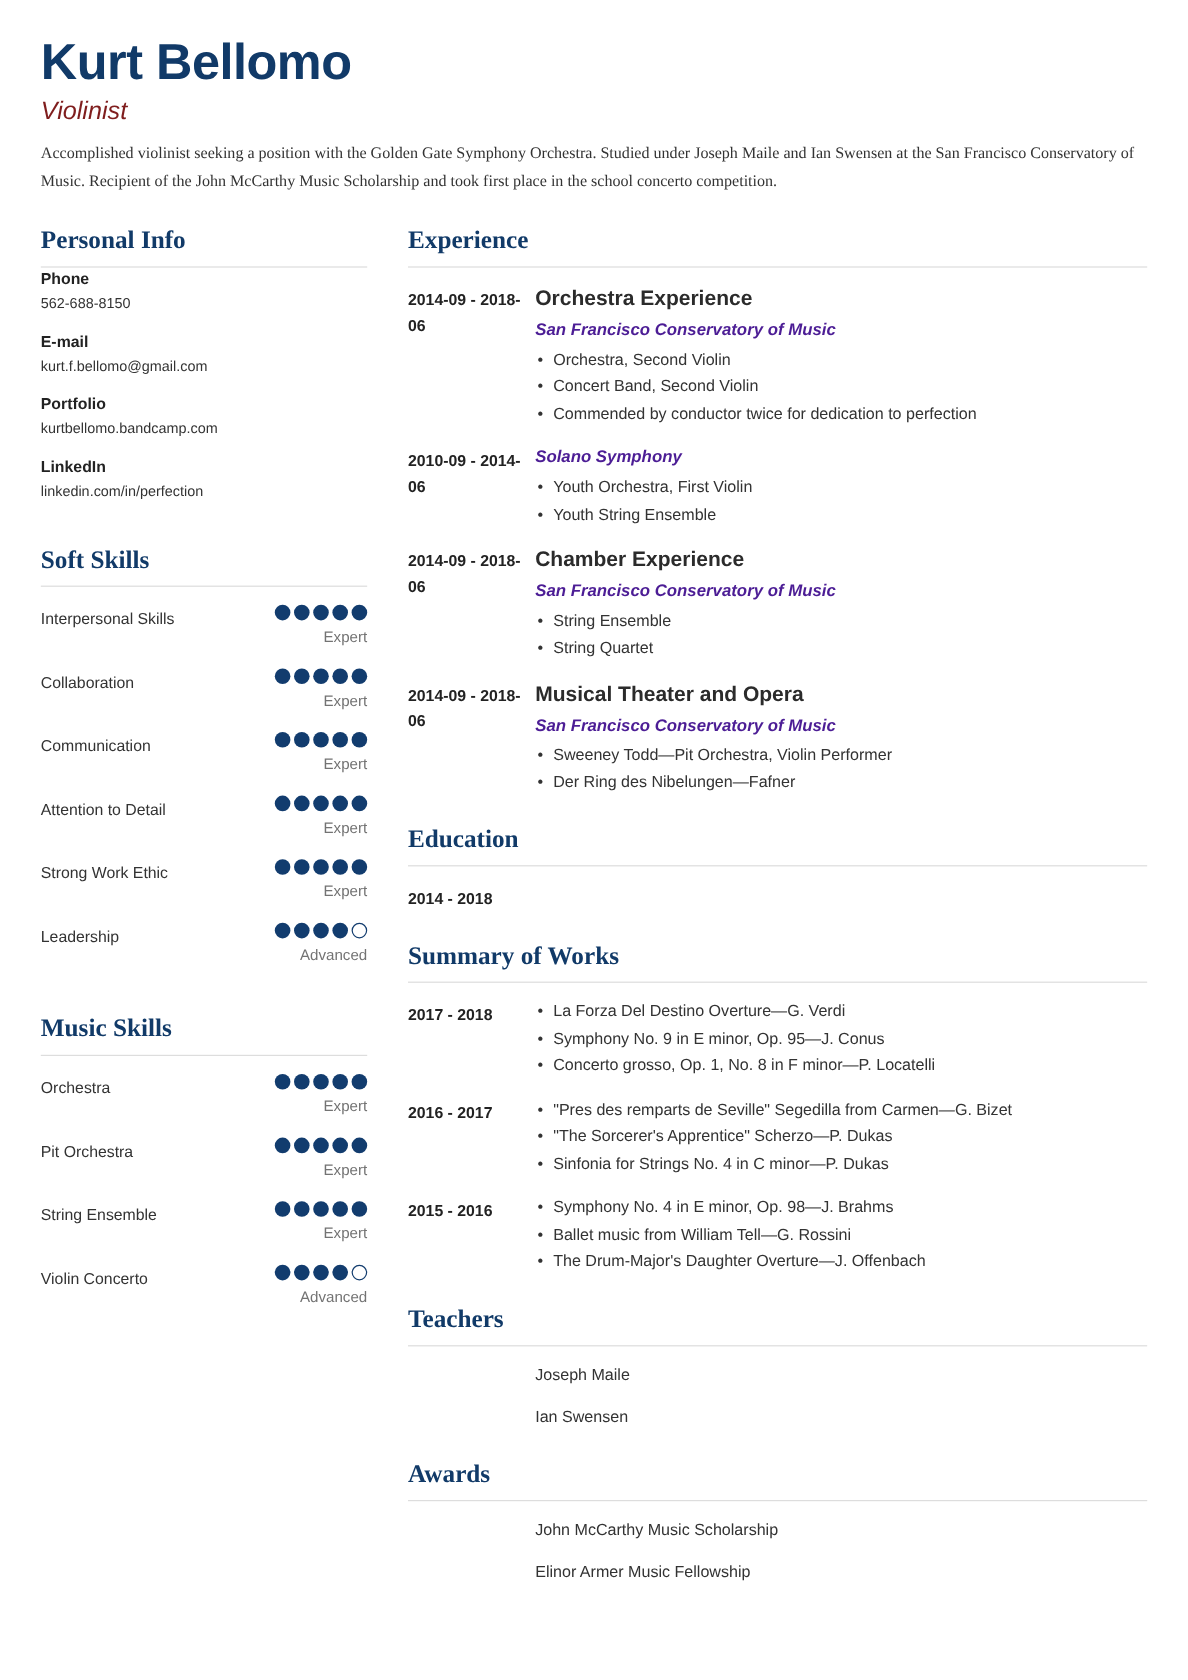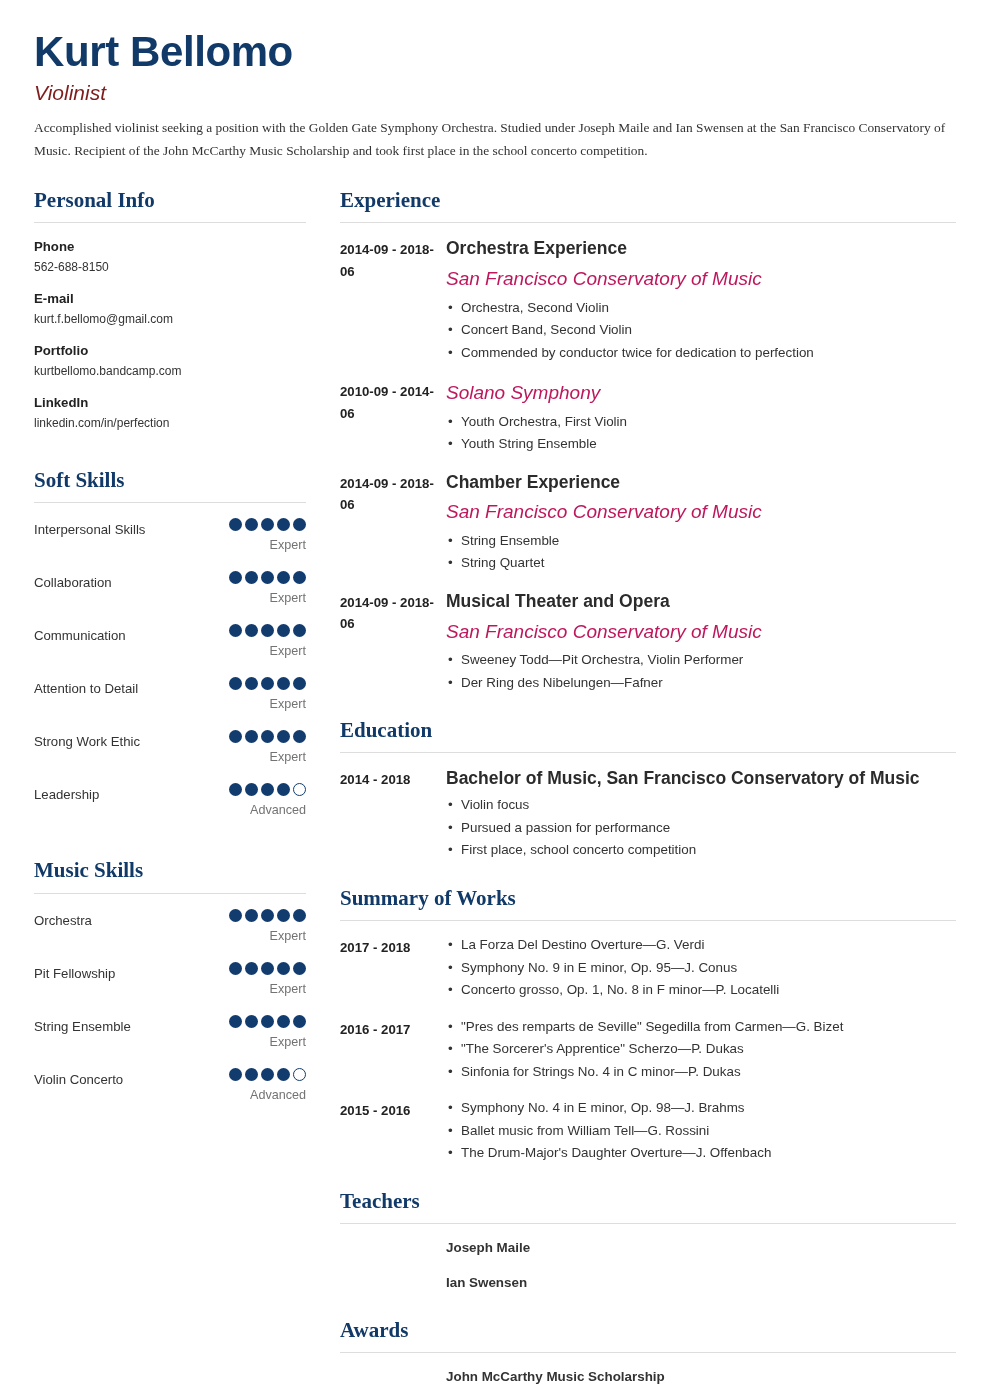--- a/index.html
+++ b/index.html
@@ -64,21 +64,21 @@
     font-weight: bold;
     color: #113a68;
     line-height: 1.2;
     padding-bottom: 9px;
     border-bottom: 1px solid #dddddd;
     font-family: Liberation Serif, serif;
   }
   .col-right .section-title { font-size: 21px; }
 
   
-  .pi-list { margin-top: 14px; }
+  .pi-list { }
   .pi-item { margin-bottom: 13px; }
   .pi-label {
     font-size: 13.2px;
     font-weight: bold;
     color: #222222;
     line-height: 1.55;
   }
   .pi-value {
     font-size: 12px;
     color: #333333;
@@ -145,25 +145,26 @@
   }
   .entry-body { flex: 1 1 auto; }
   .entry-role {
     font-size: 17.5px;
     font-weight: bold;
     color: #2b2b2b;
     line-height: 1.42;
     margin-bottom: 3px;
   }
   .entry-org {
-    font-size: 19px;
+    font-size: 14px;
     font-style: italic;
-    color: #be185d;
+    color: #4c1d95;
     line-height: 1.55;
     margin-bottom: 3px;
+    font-weight: bold;
   }
   .bullets { list-style: none; }
   .bullets li {
     font-size: 13.4px;
     color: #333333;
     line-height: 1.68;
     padding-left: 15px;
     position: relative;
   }
   .bullets li::before {
@@ -174,21 +175,20 @@
     color: #333333;
   }
 
   
   .plain-list { margin-top: 13px; padding-left: 106px; }
   .plain-list .plain-item {
     font-size: 13.4px;
     color: #333333;
     line-height: 1.6;
     margin-bottom: 14px;
-    font-weight: bold;
   }
   .section-spacer-sm { height: 10px; }
 </style>
 </head>
 <body>
 
 <div class="page">
 
   <div class="header">
     <h1 class="name">Kurt Bellomo</h1>
@@ -278,21 +278,21 @@
         <div class="section-title">Music Skills</div>
         <div class="skills-block" id="music-skills-list">
             <div class="skill-row">
               <div class="skill-name">Orchestra</div>
               <div class="skill-rating">
                 <span class="dots"><span class="dot filled"></span><span class="dot filled"></span><span class="dot filled"></span><span class="dot filled"></span><span class="dot filled"></span></span>
                 <span class="skill-level">Expert</span>
               </div>
             </div>
             <div class="skill-row">
-              <div class="skill-name">Pit Fellowship</div>
+              <div class="skill-name">Pit Orchestra</div>
               <div class="skill-rating">
                 <span class="dots"><span class="dot filled"></span><span class="dot filled"></span><span class="dot filled"></span><span class="dot filled"></span><span class="dot filled"></span></span>
                 <span class="skill-level">Expert</span>
               </div>
             </div>
             <div class="skill-row">
               <div class="skill-name">String Ensemble</div>
               <div class="skill-rating">
                 <span class="dots"><span class="dot filled"></span><span class="dot filled"></span><span class="dot filled"></span><span class="dot filled"></span><span class="dot filled"></span></span>
                 <span class="skill-level">Expert</span>
@@ -362,28 +362,20 @@
           </div>
       </div>
 
       <div class="section-spacer-sm"></div>
 
       <div class="section">
         <div class="section-title">Education</div>
         <div class="entries" id="education-entries">
             <div class="entry">
               <div class="entry-date">2014 - 2018</div>
-              <div class="entry-body">
-                <div class="entry-role">Bachelor of Music, San Francisco Conservatory of Music</div>
-                <ul class="bullets">
-                  <li>Violin focus</li>
-                  <li>Pursued a passion for performance</li>
-                  <li>First place, school concerto competition</li>
-                </ul>
-              </div>
             </div>
           </div>
       </div>
 
       <div class="section-spacer-sm"></div>
 
       <div class="section">
         <div class="section-title">Summary of Works</div>
         <div class="entries" id="works-entries">
             <div class="entry">

